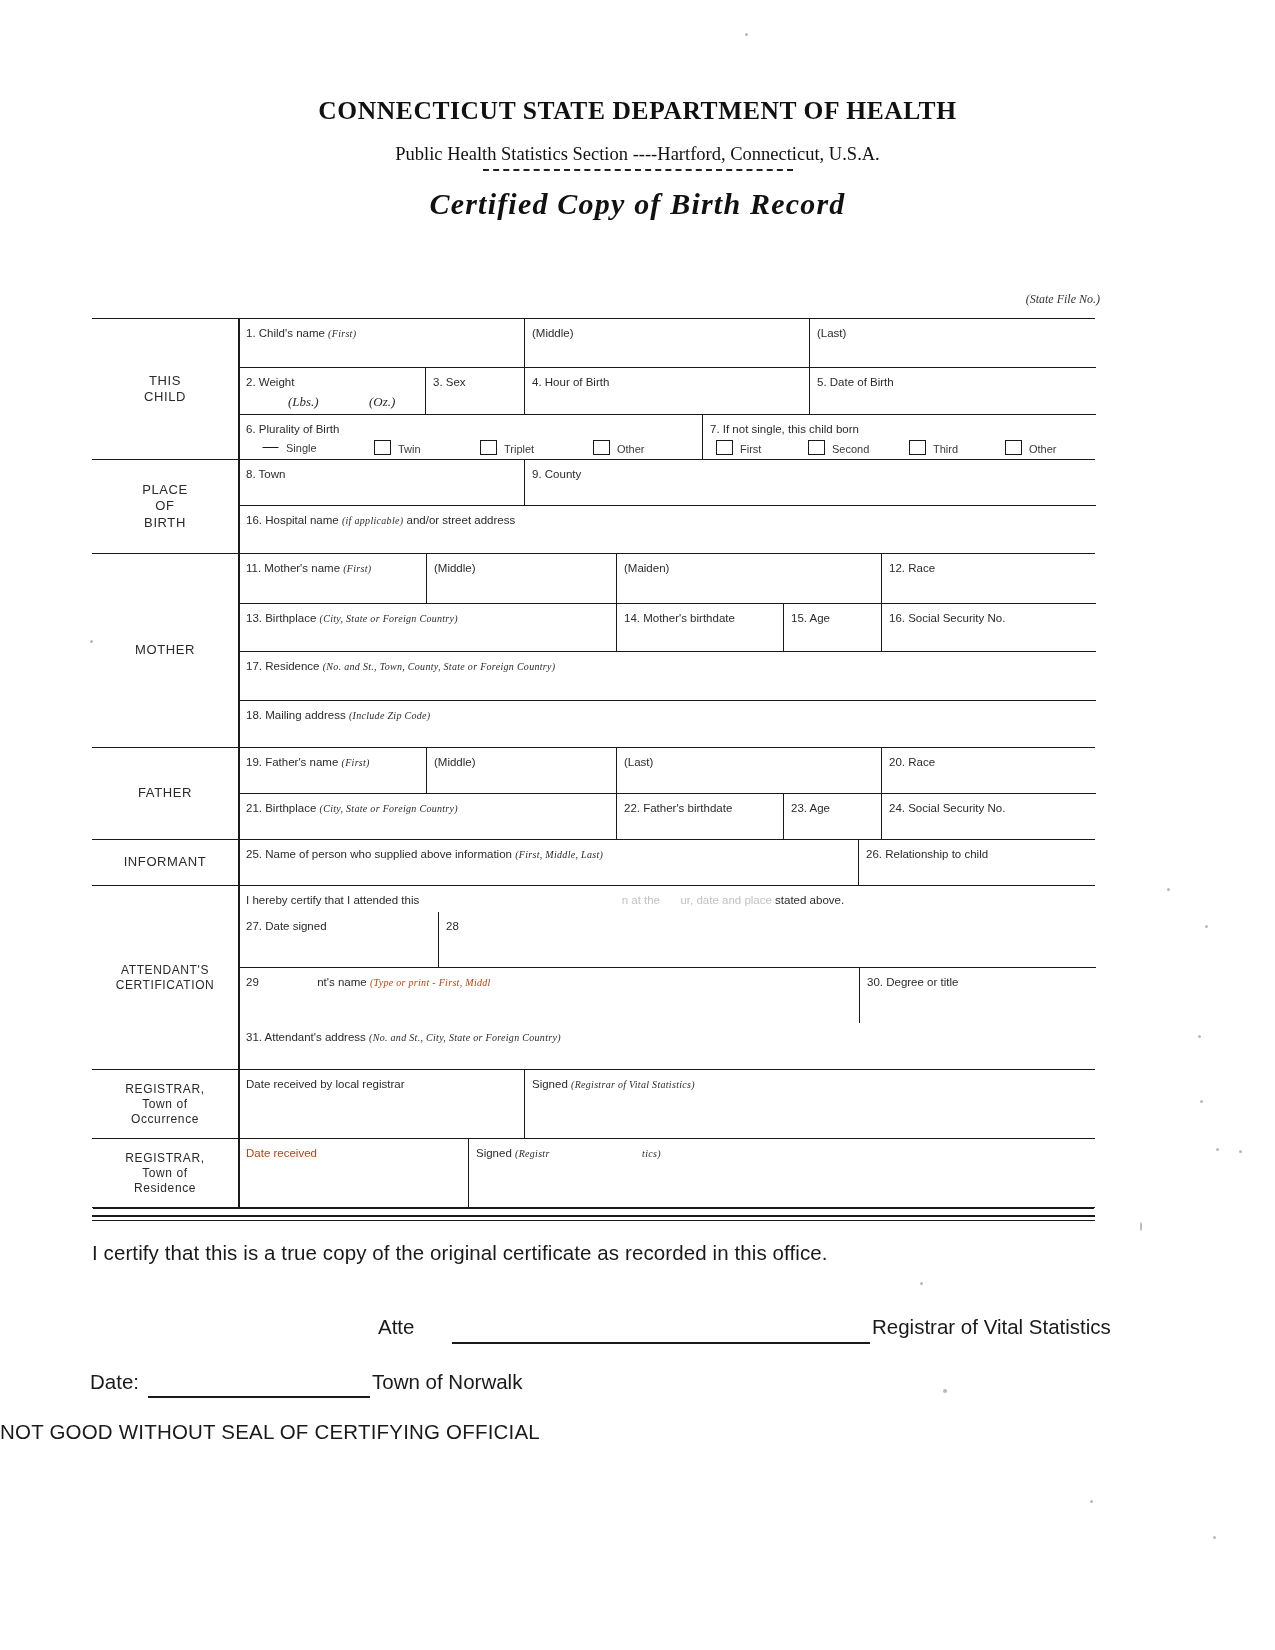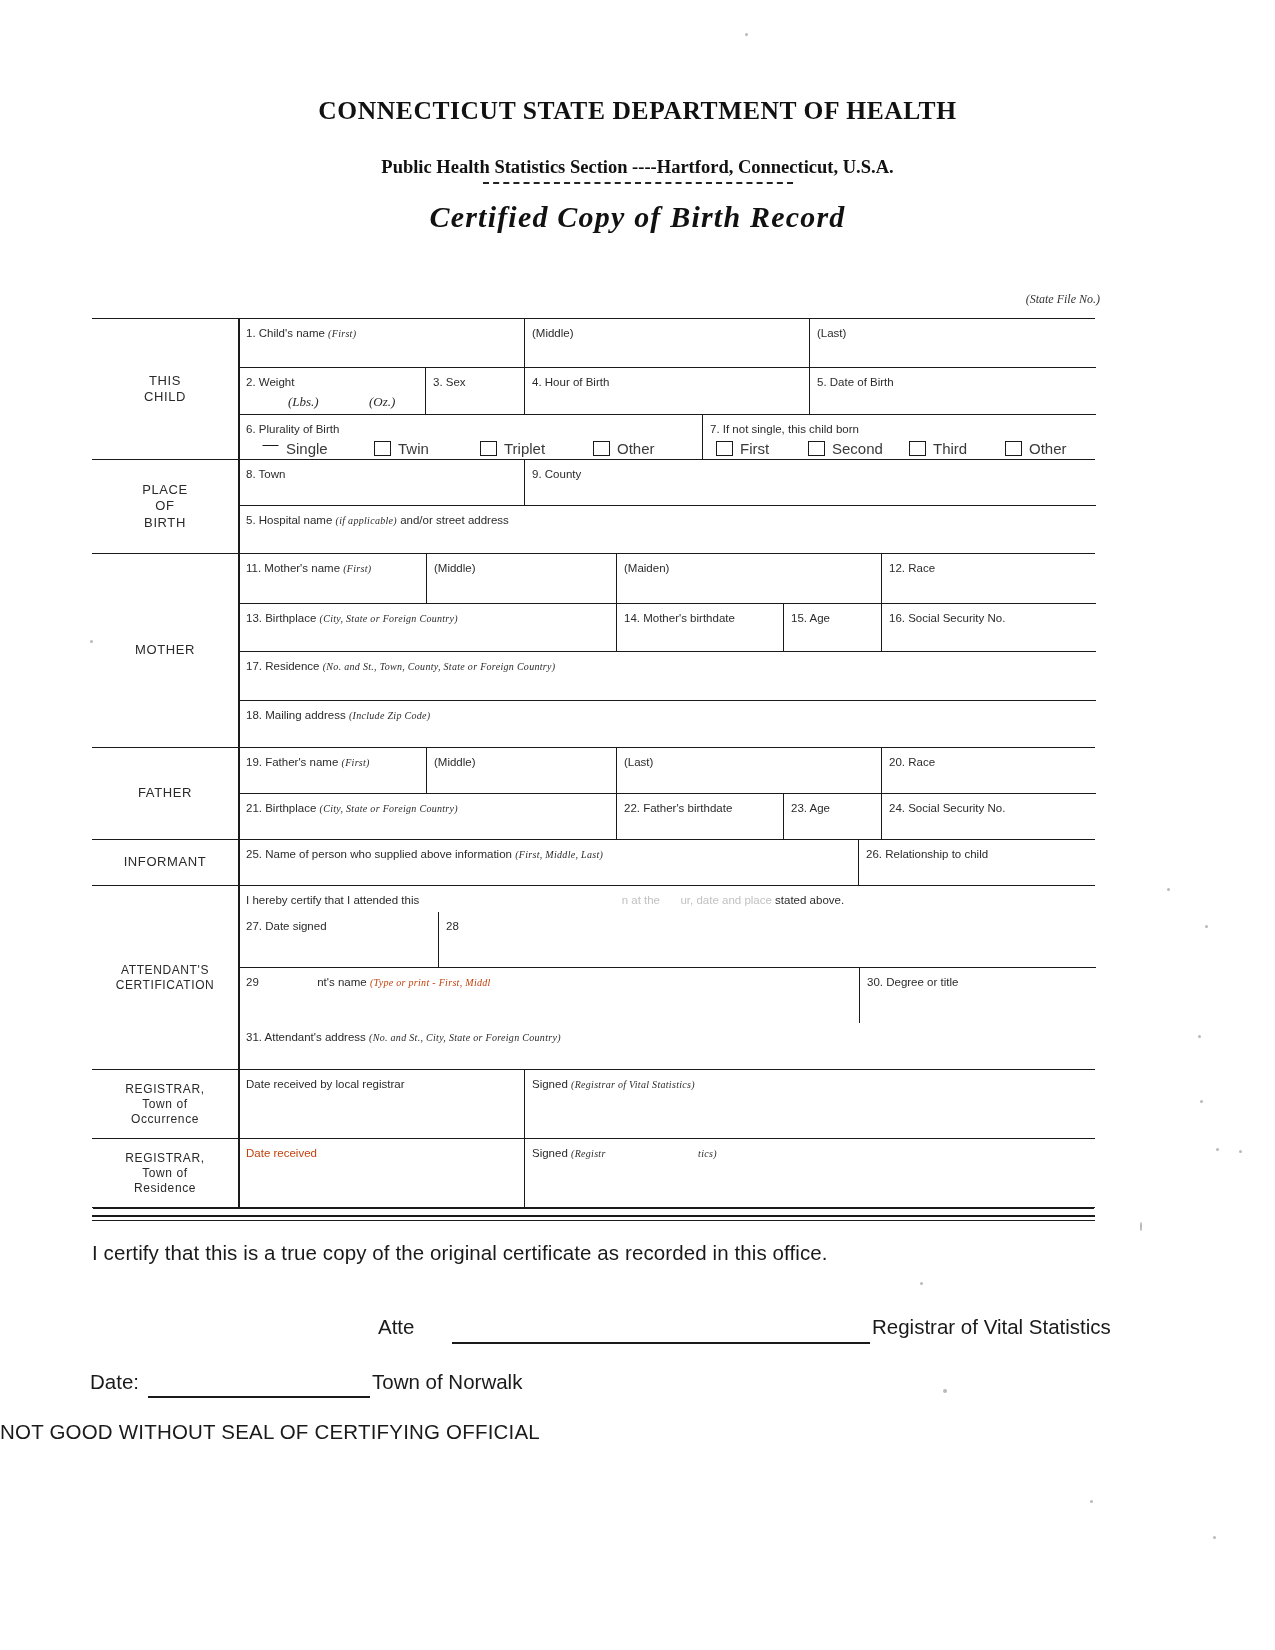--- a/index.html
+++ b/index.html
@@ -20,23 +20,23 @@
   .header { text-align: center; padding-top: 96px; }
   .dept-title {
     font-family: "Liberation Serif", serif;
     font-weight: bold;
     font-size: 25.5px;
     letter-spacing: 0.6px;
     color: #111;
   }
   .section-line {
     font-family: "Liberation Serif", serif;
-    font-weight: bold;
+    font-weight: normal;
     font-size: 18.5px;
-    margin-top: 31px;
+    margin-top: 18px;
     color: #111;
   }
   .dash-rule {
     width: 310px;
     margin: 4px auto 0 auto;
     border-top: 2px dashed #222;
     height: 0;
   }
   .cert-title {
     font-family: "Liberation Serif", serif;
@@ -130,22 +130,22 @@
 
   
   .chk-row {
     display: flex;
     align-items: center;
     padding-left: 16px;
     margin-top: 3px;
   }
   .chk-item {
     display: flex;
-    align-items: center;
-    font-size: 15px;
+    align-items: flex-end;
+    font-size: 11px;
     color: #3a3a3a;
   }
   .box {
     width: 15px;
     height: 13px;
     border: 1.6px solid #1a1a1a;
     margin-right: 7px;
     background: #fff;
     flex: 0 0 15px;
   }
@@ -306,21 +306,21 @@
       <div class="row" style="height:45px">
         <div class="cell" style="width:286px">
           <span class="lbl">8. Town</span>
         </div>
         <div class="cell nb" style="width:571px">
           <span class="lbl">9. County</span>
         </div>
       </div>
       <div class="row last" style="height:47px">
         <div class="cell nb" style="width:857px">
-          <span class="lbl"><span>5. Hospital name</span> <span class="it">(if applicable)</span> <span>and/or street address</span></span>
+          <span class="lbl"><span>16. Hospital name</span> <span class="it">(if applicable)</span> <span>and/or street address</span></span>
         </div>
       </div>
     </div>
   </div>
 
   <div class="band dbl">
     <div class="band-label">
       <span>MOTHER</span>
     </div>
     <div class="band-body">
@@ -489,21 +489,21 @@
   <div class="band dbl" style="border-bottom:1.6px solid #1a1a1a">
     <div class="band-label sm">
       <div>
         <div>REGISTRAR,</div>
         <div>Town of</div>
         <div>Residence</div>
       </div>
     </div>
     <div class="band-body">
       <div class="row last" style="height:68px">
-        <div class="cell" style="width:286px">
+        <div class="cell" style="width:230px">
           <span class="lbl faded">Date received</span>
         </div>
         <div class="cell nb" style="width:571px">
           <span class="lbl">
             <span>Signed</span>
             <span class="it">(Registr</span>
             <span style="display:inline-block;width:86px"></span>
             <span class="it">tics)</span>
           </span>
         </div>

